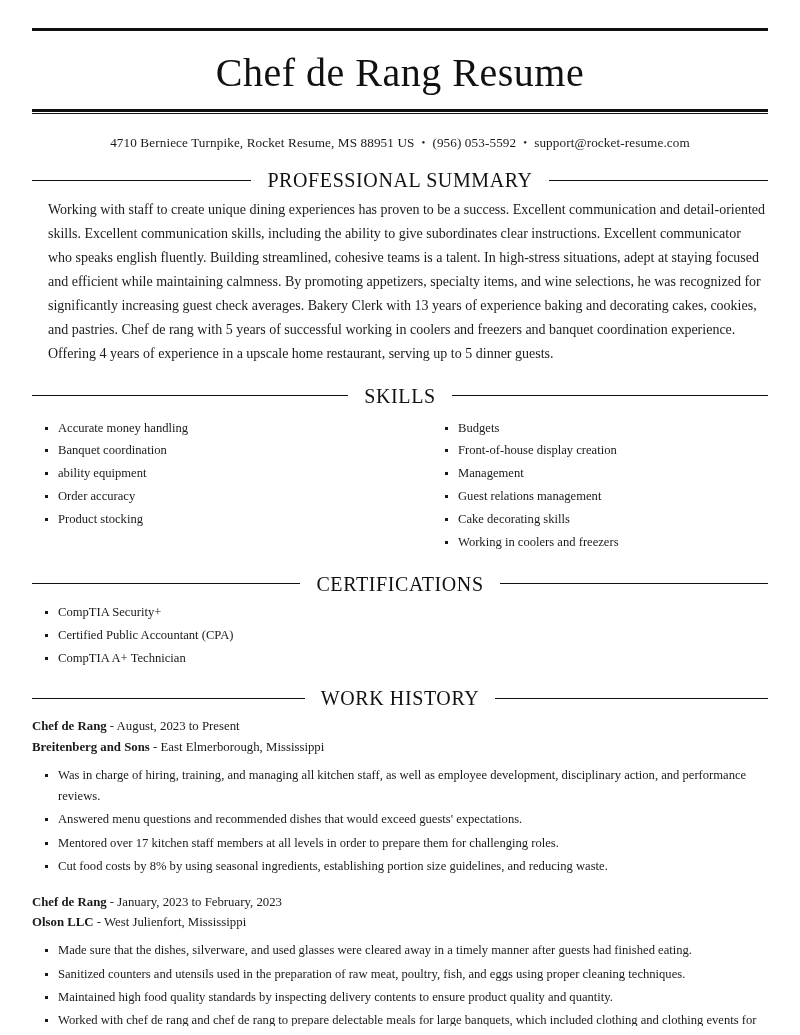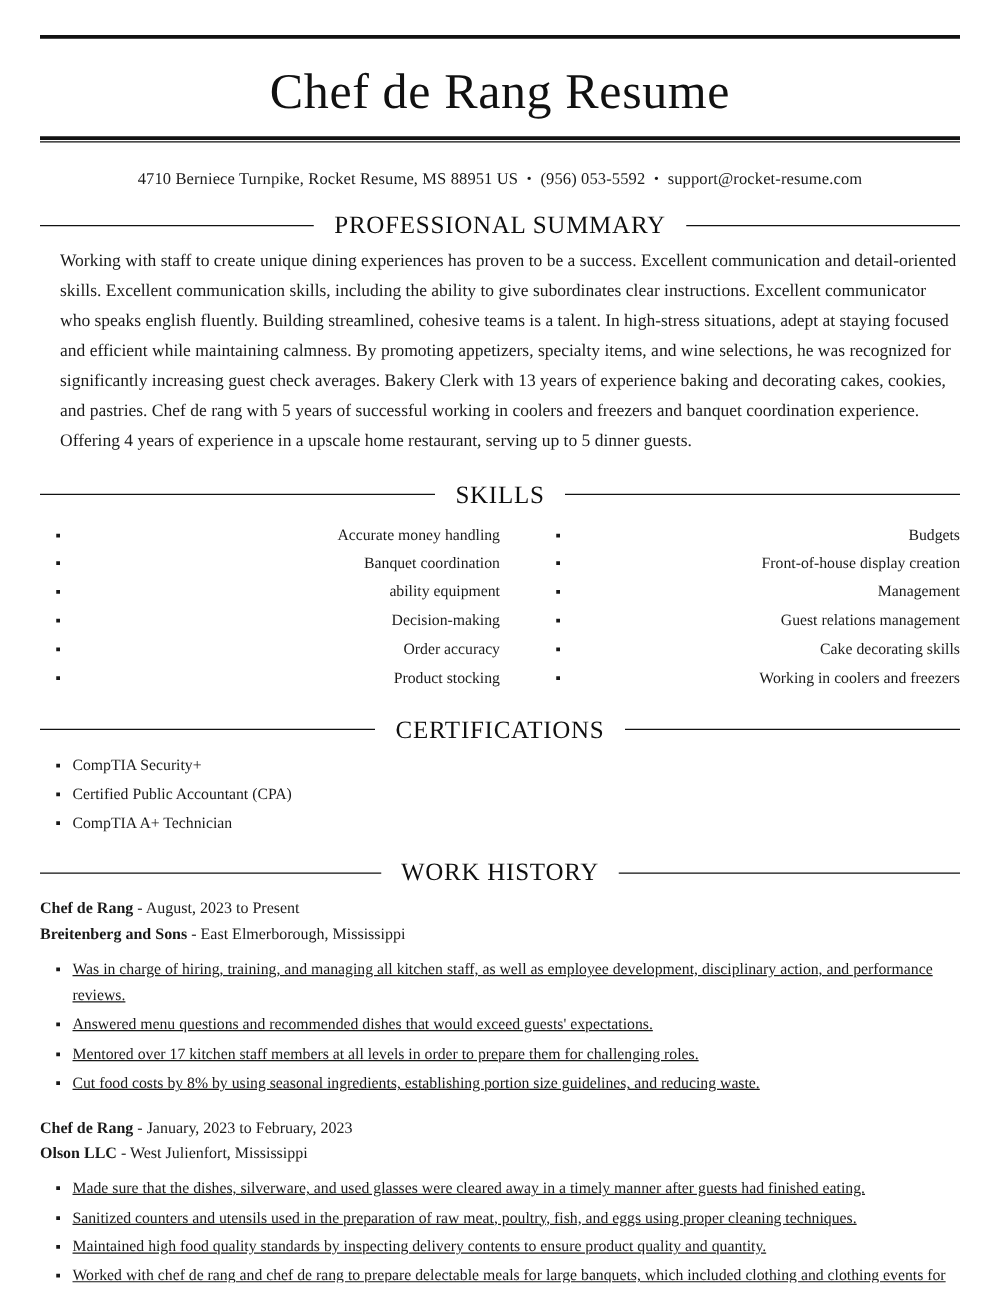--- a/index.html
+++ b/index.html
@@ -111,36 +111,36 @@
     width: 3px;
     height: 3px;
     background: #1a1a1a;
   }
 
   
   .skills-wrap {
     display: flex;
     margin-top: 2px;
   }
-  .skills-col { width: 50%; text-align: right; }
+  .skills-col { width: 50%; }
   .skills-col.right { padding-left: 32px; }
 
   
   .certs { margin-top: 2px; }
 
   
   .job { margin-top: 14px; }
   .job:first-of-type { margin-top: 8px; }
   .job-line {
     font-size: 12.8px;
     line-height: 1.62;
     color: #1a1a1a;
   }
   .job-line .strong { font-weight: bold; }
-  .job .bullets { margin-top: 7px; text-decoration: underline; }
+  .job .bullets { margin-top: 7px; }
   .job .bullets > li { margin-bottom: 2px; }
 </style>
 </head>
 <body>
 
 <div class="page">
 
   <div class="rule-top"></div>
 
   <h1 class="doc-title">Chef de Rang Resume</h1>
@@ -162,21 +162,20 @@
     <span class="bar"></span>
     <span class="label">SKILLS</span>
     <span class="bar"></span>
   </div>
   <div class="skills-wrap">
     <div class="skills-col left">
       <ul class="bullets" id="skills-left">
           <li>Accurate money handling</li>
           <li>Banquet coordination</li>
           <li>ability equipment</li>
-          <li>Decision-making</li>
           <li>Order accuracy</li>
           <li>Product stocking</li>
         </ul>
     </div>
     <div class="skills-col right">
       <ul class="bullets" id="skills-right">
           <li>Budgets</li>
           <li>Front-of-house display creation</li>
           <li>Management</li>
           <li>Guest relations management</li>

